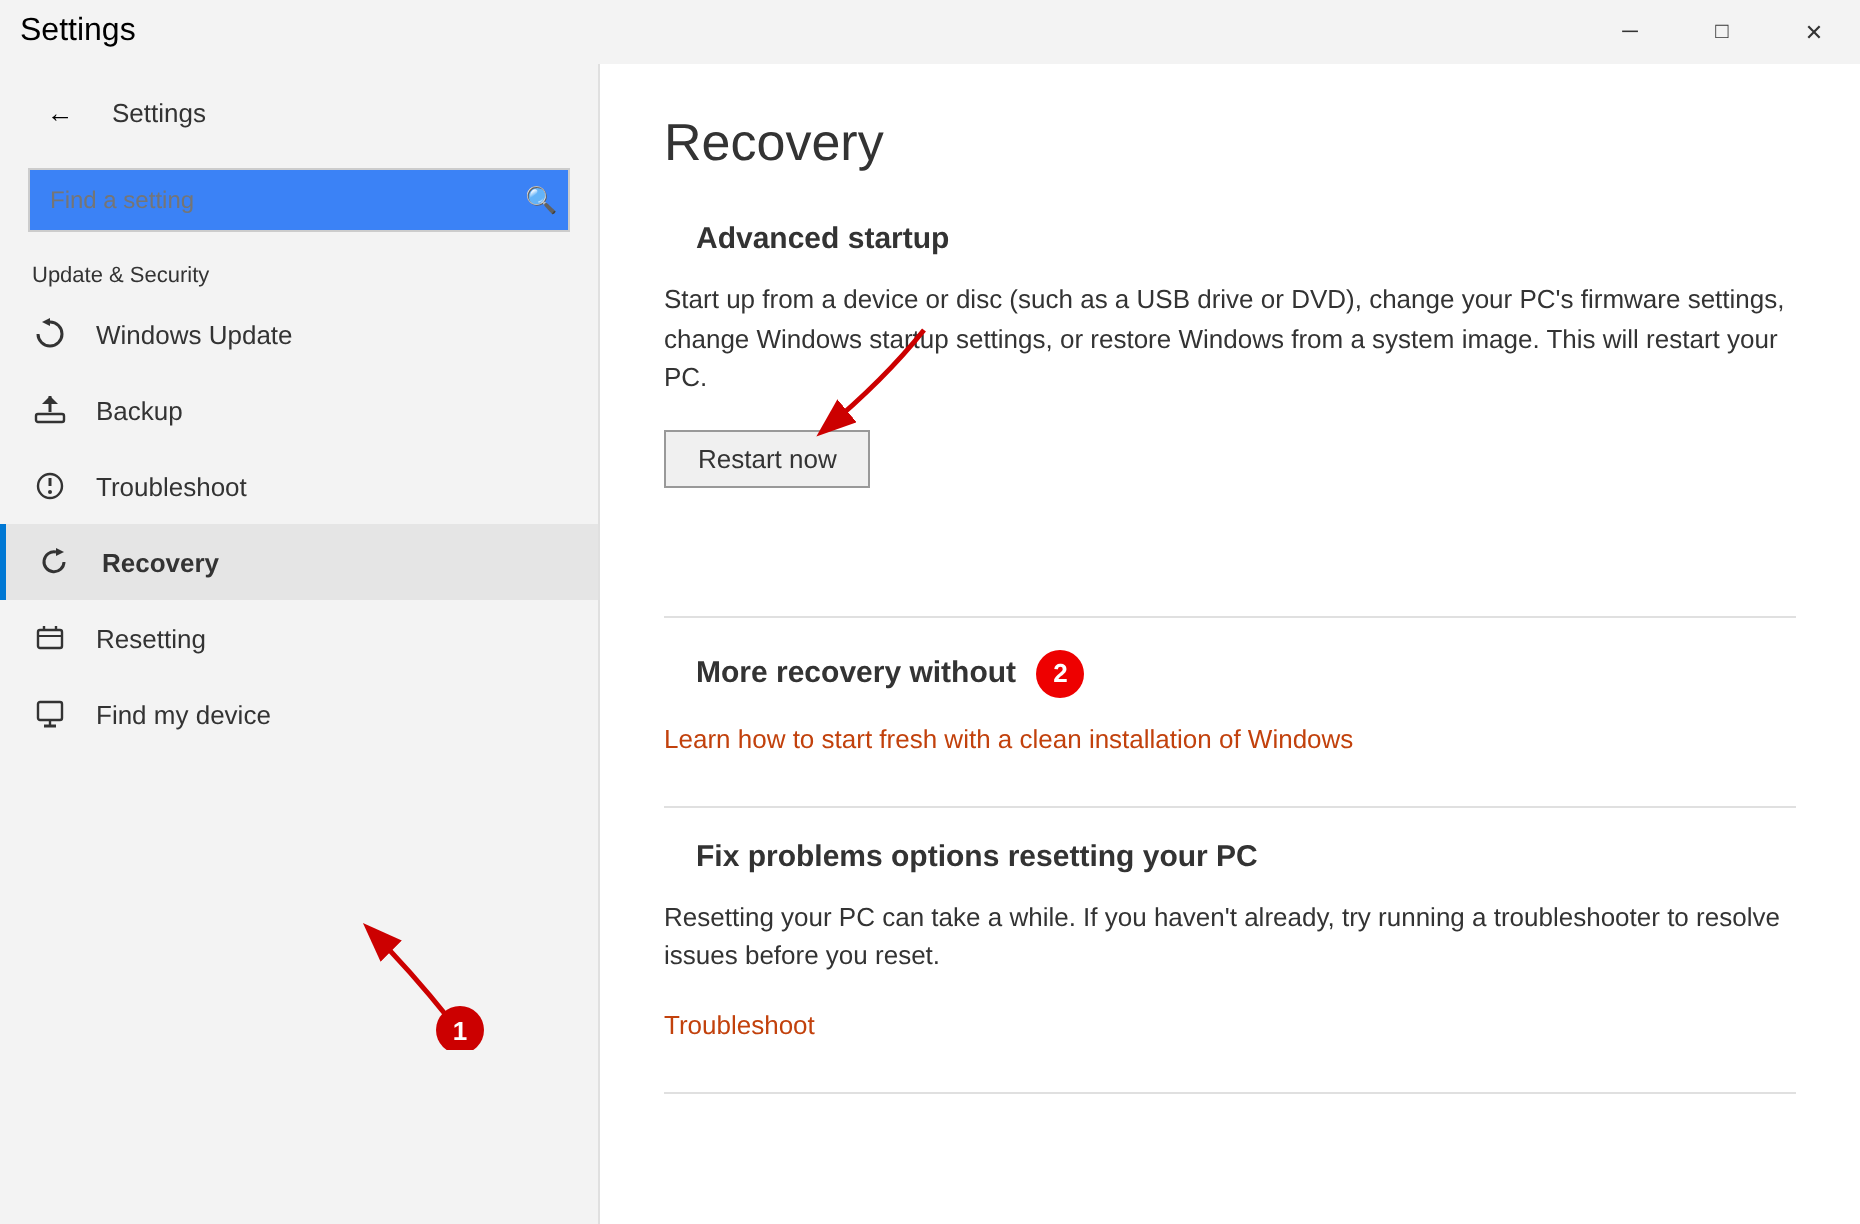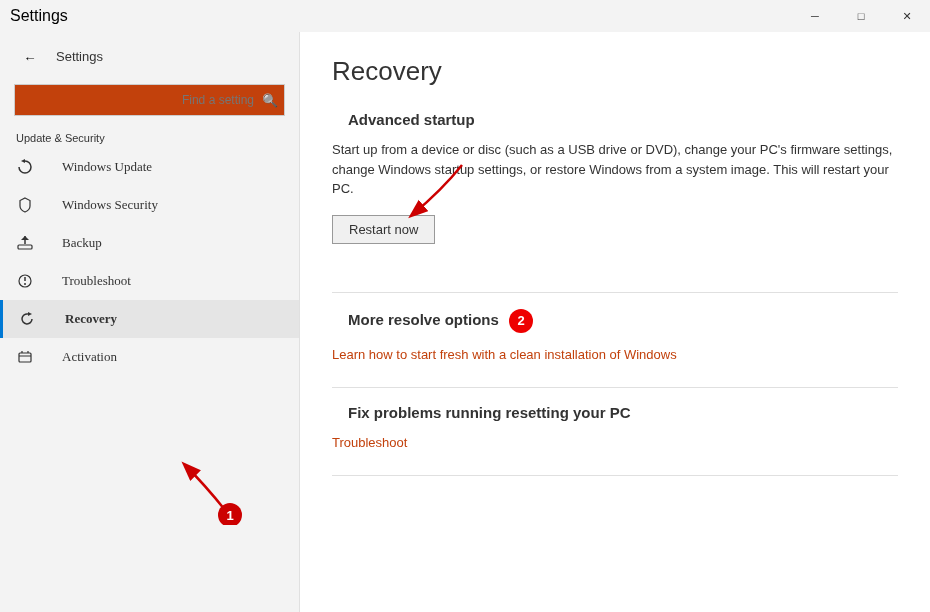--- a/index.html
+++ b/index.html
@@ -87,24 +87,23 @@
 
     .search-box {
       margin: 4px 14px 10px 14px;
       position: relative;
     }
     .search-box input {
       width: 100%;
       height: 32px;
       padding: 0 30px 0 10px;
       border: 1px solid #ccc;
-      background: #c2410c;
+      background: #3b82f6;
       font-size: 12px;
       outline: none;
-      text-align: right;
     }
     .search-icon-box {
       position: absolute;
       right: 6px;
       top: 50%;
       transform: translateY(-50%);
       color: #666;
       font-size: 13px;
     }
 
@@ -114,23 +113,22 @@
       color: #333;
       padding: 6px 16px 4px 16px;
       text-transform: none;
     }
 
     .nav-item {
       display: flex;
       align-items: center;
       padding: 10px 16px;
       cursor: pointer;
-      gap: 28px;
+      gap: 14px;
       position: relative;
-      font-family: Liberation Serif, serif;
     }
     .nav-item.active {
       background: #e5e5e5;
       border-left: 3px solid #0078d4;
     }
     .nav-item.active .nav-label { font-weight: 600; }
     .nav-icon {
       width: 18px;
       height: 18px;
       display: flex;
@@ -181,21 +179,21 @@
       margin-bottom: 16px;
     }
 
     .restart-btn {
       background: #f0f0f0;
       border: 1px solid #999;
       padding: 6px 16px;
       font-size: 13px;
       cursor: pointer;
       color: #333;
-      margin-bottom: 24px;
+      margin-bottom: 40px;
     }
 
     .divider {
       border: none;
       border-top: 1px solid #e0e0e0;
       margin: 16px 0;
     }
 
     .link-text {
       font-size: 13px;
@@ -261,28 +259,20 @@
             <svg width="16" height="16" viewBox="0 0 16 16" fill="none" xmlns="http://www.w3.org/2000/svg">
               <path d="M8 2 A6 6 0 1 1 2 8" stroke="#333" stroke-width="1.5" fill="none"></path>
               <path d="M8 0 L8 4 L4 2 Z" fill="#333"></path>
             </svg>
           </span>
           <span class="nav-label">Windows Update</span>
         </div>
         <div class="nav-item">
           <span class="nav-icon">
             <svg width="16" height="16" viewBox="0 0 16 16">
-              <path d="M8 1 L13 3.5 L13 9 Q13 13 8 15 Q3 13 3 9 L3 3.5 Z" stroke="#333" stroke-width="1.2" fill="none"></path>
-            </svg>
-          </span>
-          <span class="nav-label">Windows Security</span>
-        </div>
-        <div class="nav-item">
-          <span class="nav-icon">
-            <svg width="16" height="16" viewBox="0 0 16 16">
               <rect x="1" y="10" width="14" height="4" rx="1" stroke="#333" stroke-width="1.2" fill="none"></rect>
               <line x1="8" y1="1" x2="8" y2="9" stroke="#333" stroke-width="1.5"></line>
               <path d="M4 5 L8 1 L12 5" fill="#333"></path>
             </svg>
           </span>
           <span class="nav-label">Backup</span>
         </div>
         <div class="nav-item">
           <span class="nav-icon">
             <svg width="16" height="16" viewBox="0 0 16 16">
@@ -303,21 +293,31 @@
           <span class="nav-label">Recovery</span>
         </div>
         <div class="nav-item">
           <span class="nav-icon">
             <svg width="16" height="16" viewBox="0 0 16 16">
               <rect x="2" y="4" width="12" height="9" rx="1" stroke="#333" stroke-width="1.2" fill="none"></rect>
               <path d="M2 7 L14 7" stroke="#333" stroke-width="1"></path>
               <path d="M5 4 L5 2 M11 4 L11 2" stroke="#333" stroke-width="1.2"></path>
             </svg>
           </span>
-          <span class="nav-label">Activation</span>
+          <span class="nav-label">Resetting</span>
+        </div>
+        <div class="nav-item">
+          <span class="nav-icon">
+            <svg width="16" height="16" viewBox="0 0 16 16">
+              <rect x="2" y="2" width="12" height="9" rx="1" stroke="#333" stroke-width="1.2" fill="none"></rect>
+              <path d="M5 14 L11 14" stroke="#333" stroke-width="1.5"></path>
+              <path d="M8 11 L8 14" stroke="#333" stroke-width="1.2"></path>
+            </svg>
+          </span>
+          <span class="nav-label">Find my device</span>
         </div>
       </div>
   </div>
 
   <div class="content" style="position:relative;">
     <h1 class="page-title">Recovery</h1>
 
     <div class="section-block">
       <h2 class="section-title">Advanced startup</h2>
       <p class="section-desc">Start up from a device or disc (such as a USB drive or DVD), change your PC's firmware settings, change Windows startup settings, or restore Windows from a system image. This will restart your PC.</p>
@@ -332,30 +332,31 @@
           </defs>
           <path d="M70,5 Q50,30 20,55" stroke="#cc0000" stroke-width="2.5" fill="none" marker-end="url(#ah2)"></path>
         </svg>
       </div>
     </div>
 
     <hr class="divider">
 
     <div class="section-block">
       <h2 class="section-title">
-        <span>More resolve options</span>
+        <span>More recovery without</span>
         <span class="annotation-2">2</span>
       </h2>
       <a class="link-text">Learn how to start fresh with a clean installation of Windows</a>
     </div>
 
     <hr class="divider">
 
     <div class="section-block">
-      <h2 class="section-title">Fix problems running resetting your PC</h2>
+      <h2 class="section-title">Fix problems options resetting your PC</h2>
+      <p class="section-desc">Resetting your PC can take a while. If you haven't already, try running a troubleshooter to resolve issues before you reset.</p>
       <a class="link-text">Troubleshoot</a>
     </div>
 
     <hr class="divider">
 
   </div>
 
 </div>
 
 <style>

